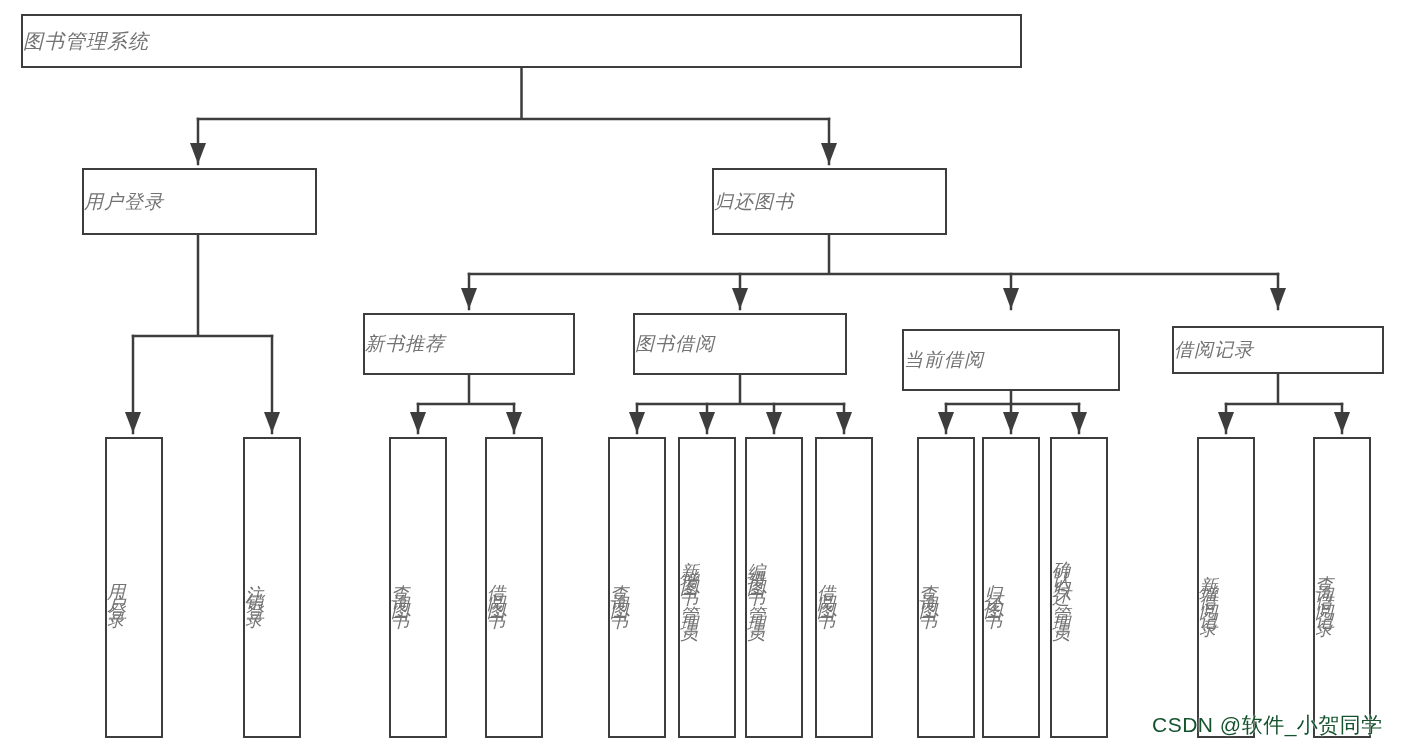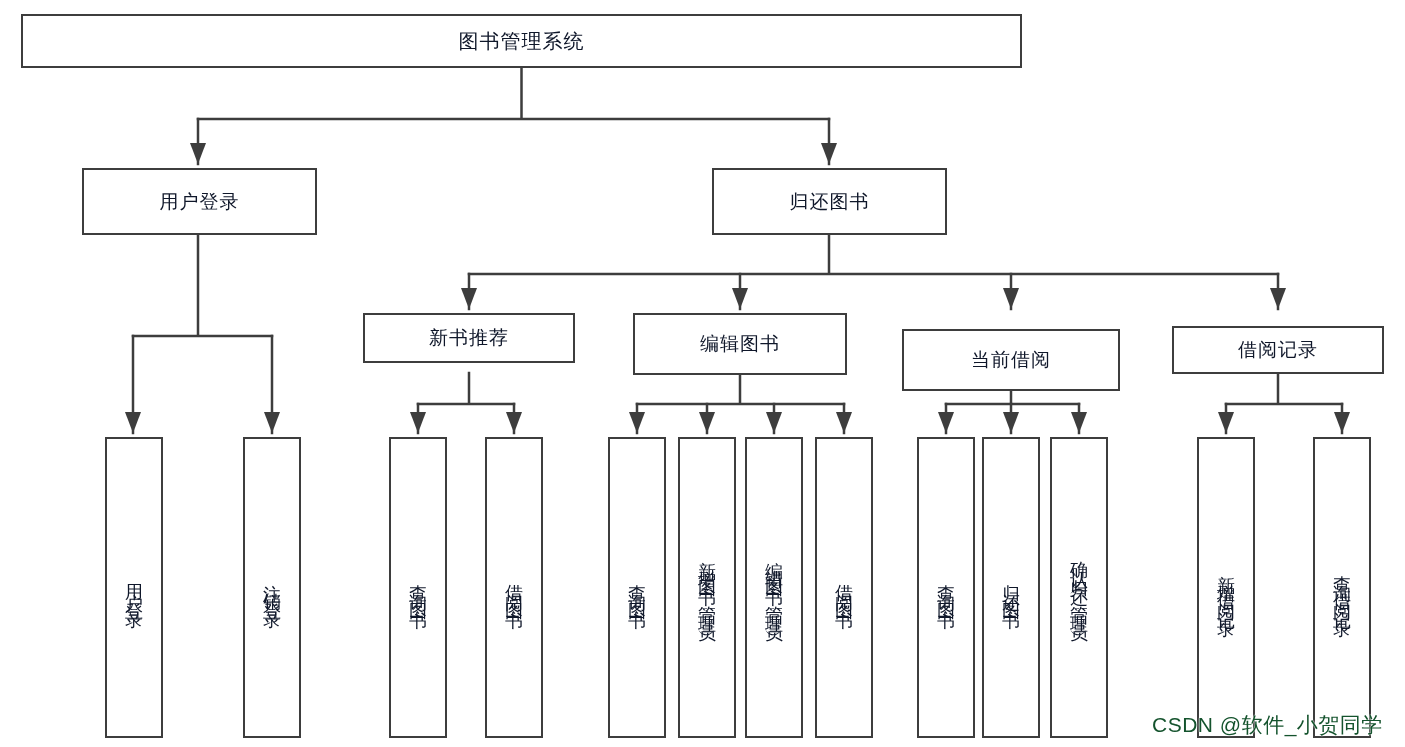--- a/index.html
+++ b/index.html
@@ -21,24 +21,25 @@
     top: 0;
     z-index: 1;
   }
   .node {
     position: absolute;
     box-sizing: border-box;
     background: #ffffff;
     border: 2.5px solid #3d3d3d;
     display: flex;
     align-items: center;
-    justify-content: center;
-    color: #0f172a;
+    justify-content: flex-start;
+    color: #737373;
     z-index: 2;
     letter-spacing: 1px;
+    font-style: italic;
   }
   .node.root  { font-size: 20px; }
   .node.h     { font-size: 19px; }
   .node.v     { font-size: 18px; }
   .node.v .lbl {
     writing-mode: vertical-rl;
     text-orientation: mixed;
     letter-spacing: 9px;
     line-height: 1;
     white-space: nowrap;
@@ -54,21 +55,21 @@
     white-space: nowrap;
     letter-spacing: 0.5px;
   }
 
   
   #n-root  { left: 21px;   top: 14px;  width: 1001px; height: 54px; }
 
   #n-ulogin-grp { left: 82px;  top: 168px; width: 235px; height: 67px; }
   #n-bookmgmt   { left: 712px; top: 168px; width: 235px; height: 67px; }
 
-  #n-newbook  { left: 363px;  top: 313px; width: 212px; height: 50px; }
+  #n-newbook  { left: 363px;  top: 313px; width: 212px; height: 62px; }
   #n-bborrow  { left: 633px;  top: 313px; width: 214px; height: 62px; }
   #n-curborr  { left: 902px;  top: 313px; width: 218px; height: 62px; margin-top: 16px; }
   #n-brecords { left: 1172px; top: 326px; width: 212px; height: 48px; }
 
   .node.v { top: 437px; width: 58px; height: 301px; }
   #n-l1  { left: 105px;  }
   #n-l2  { left: 243px;  }
   #n-l3  { left: 389px;  }
   #n-l4  { left: 485px;  }
   #n-l5  { left: 608px;  }
@@ -137,21 +138,21 @@
     <span class="lbl">用户登录</span>
   </div>
   <div class="node h" id="n-bookmgmt">
     <span class="lbl">归还图书</span>
   </div>
 
   <div class="node h" id="n-newbook">
     <span class="lbl">新书推荐</span>
   </div>
   <div class="node h" id="n-bborrow">
-    <span class="lbl">编辑图书</span>
+    <span class="lbl">图书借阅</span>
   </div>
   <div class="node h" id="n-curborr">
     <span class="lbl">当前借阅</span>
   </div>
   <div class="node h" id="n-brecords">
     <span class="lbl">借阅记录</span>
   </div>
 
   <div class="node v" id="n-l1">
     <span class="lbl">用户登录</span>

